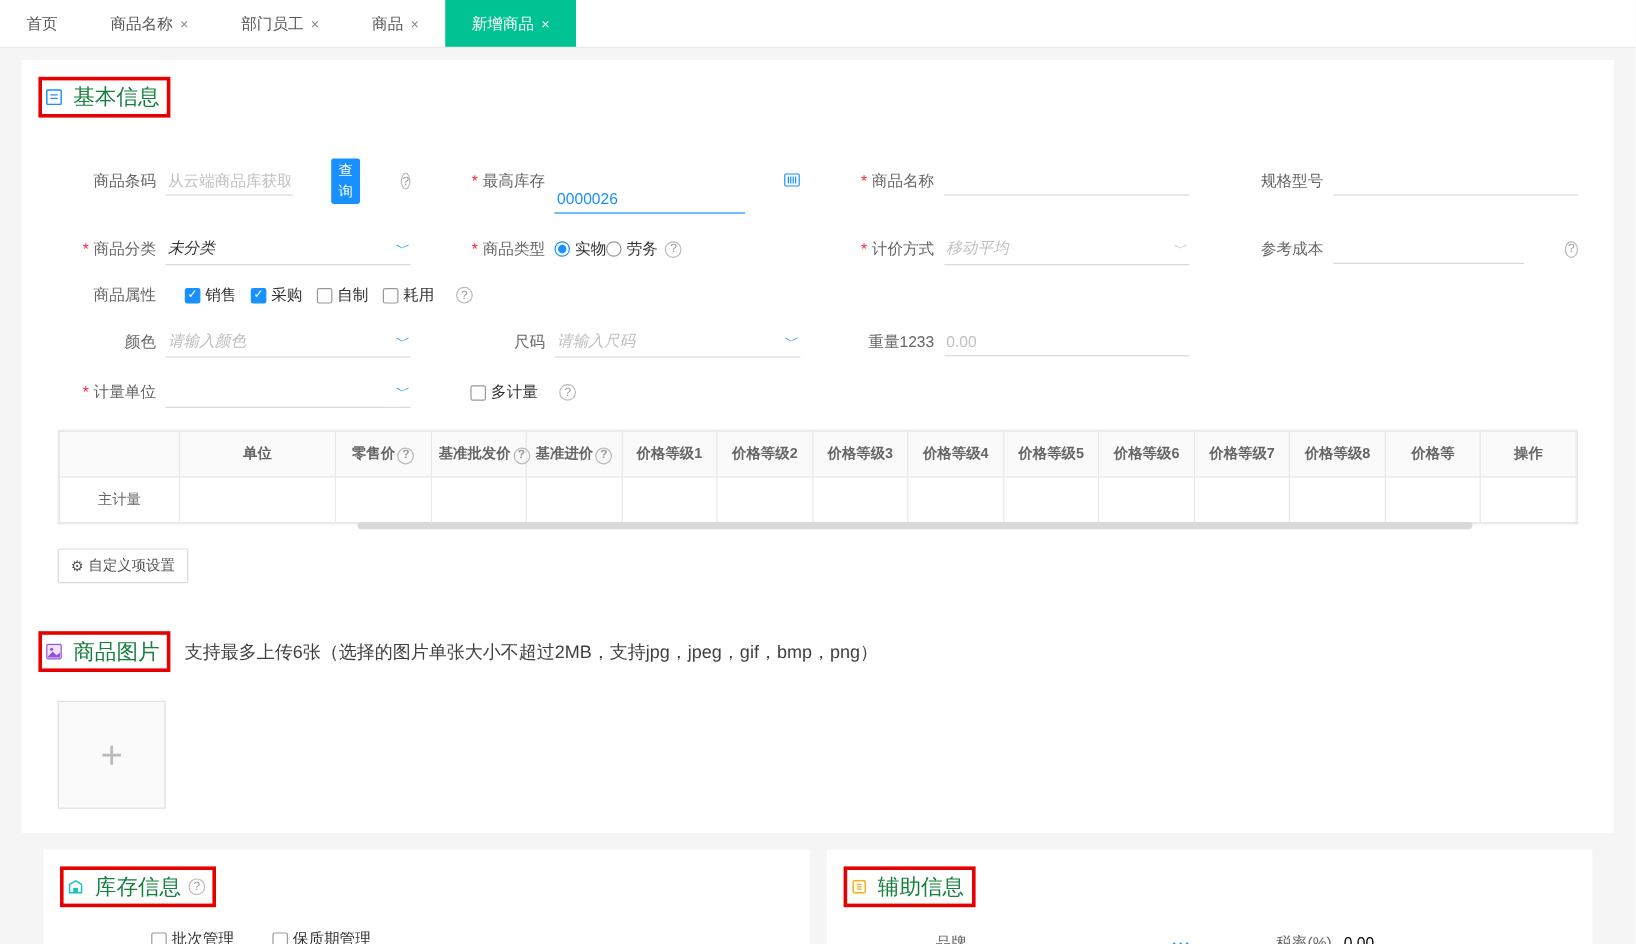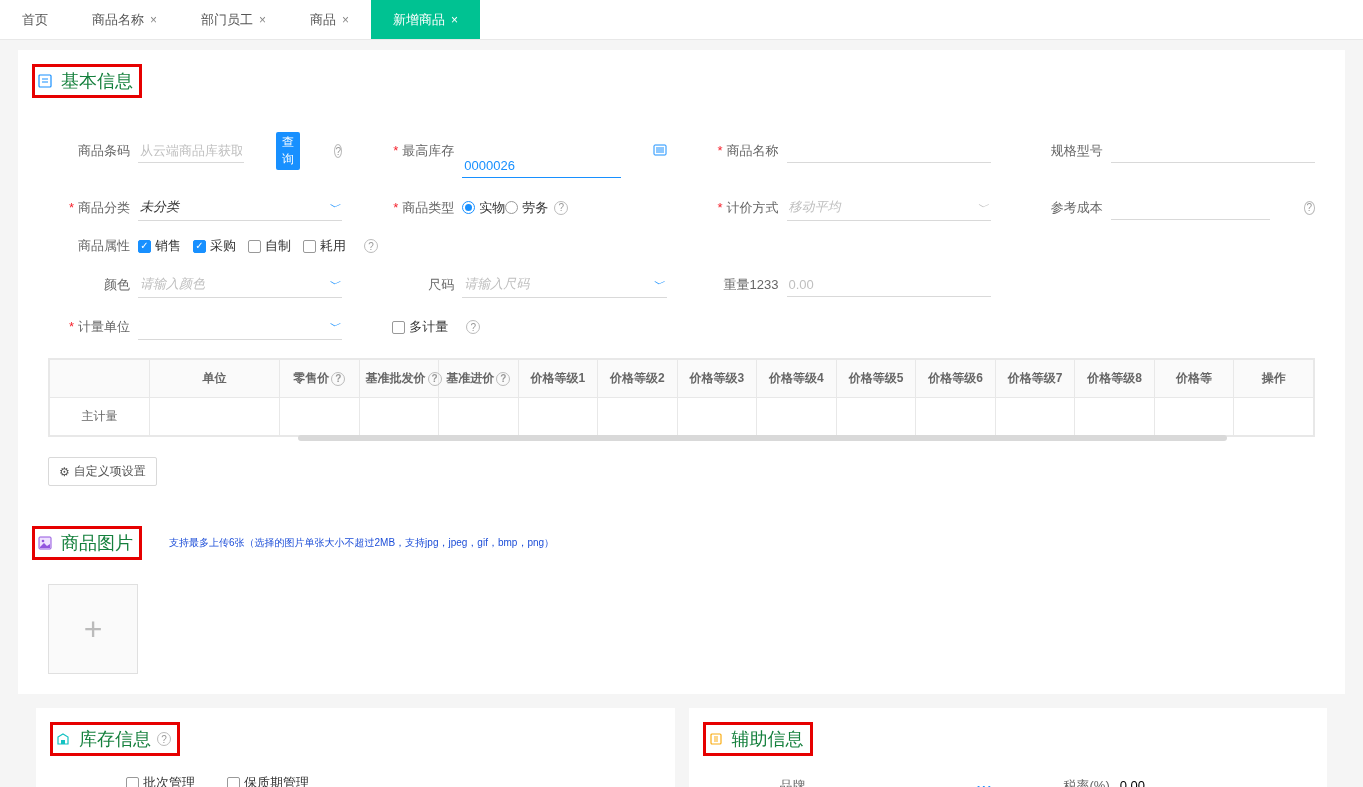--- a/index.html
+++ b/index.html
@@ -10,21 +10,21 @@
 .tab .close { margin-left: 6px; font-size: 12px; color: #888; }
 .tab.active { background: #00c292; color: #fff; }
 .tab.active .close { color: #fff; }
 
 .page { padding: 10px 18px; }
 .card { background: #fff; border: 0; margin-bottom: 14px; padding: 0 0 20px 0; }
 
 .section-header { display: flex; align-items: center; padding: 14px 14px 8px 14px; }
 .section-header .icon-box { width: 16px; height: 16px; margin-right: 8px; display:flex; align-items:center; justify-content:center; }
 .section-header .title { font-size: 18px; color: #15803d; }
-.hint { font-size: 10px; color: #1d4ed8; margin-left: 27px; }
+.hint { font-size: 15px; color: #404040; margin-left: 12px; }
 .red-box { border: 3px solid #e60000; padding: 2px 6px 2px 2px; display:inline-flex; align-items:center; }
 
 .form-grid { display: grid; grid-template-columns: repeat(4, 1fr); gap: 16px 30px; padding: 18px 30px 0 30px; }
 .form-item { display: flex; align-items: center; }
 .form-item .label { width: 90px; text-align: right; color: #666; padding-right: 8px; flex-shrink: 0; font-size: 13px; }
 .form-item .label.req::before { content: "*"; color: #f5222d; margin-right: 4px; }
 .control { flex: 1; position: relative; display: flex; align-items: center; gap: 28px; }
 .input { width: 100%; border: none; border-bottom: 1px solid #d9d9d9; padding: 4px 2px; font-size: 13px; outline: none; background: transparent; }
 .input::placeholder { color: #bfbfbf; }
 .select { width: 100%; border-bottom: 1px solid #d9d9d9; padding: 4px 2px; display:flex; justify-content:space-between; align-items:center; color:#333; cursor:pointer;font-style:italic; }
@@ -38,21 +38,21 @@
 .radio { display:flex; align-items:center; gap:4px; cursor:pointer; }
 .radio-circle { width:13px; height:13px; border:1px solid #999; border-radius:50%; display:flex; align-items:center; justify-content:center;}
 .radio.checked .radio-circle { border-color:#1890ff; }
 .radio.checked .radio-circle::after { content:""; width:7px; height:7px; background:#1890ff; border-radius:50%; }
 .chk-group { display:flex; gap:12px; align-items:center; flex-wrap:wrap; }
 .chk { display:flex; align-items:center; gap:4px; cursor:pointer; }
 .chk-box { width:13px; height:13px; border:1px solid #999; border-radius:2px; display:flex; align-items:center; justify-content:center; background:#fff;}
 .chk.checked .chk-box { background:#1890ff; border-color:#1890ff; }
 .chk.checked .chk-box::after { content:"✓"; color:#fff; font-size:10px; line-height:1;}
 
-.span4 { grid-column: span 4; }
+.span4 { grid-column: span 4; gap: 16px; }
 
 .price-table { margin: 18px 30px 0 30px; overflow-x:auto; border:1px solid #e8e8e8;}
 .ptbl { width: 100%; min-width: 1200px; border-collapse: collapse; table-layout: fixed; }
 .ptbl th, .ptbl td { border: 1px solid #e8e8e8; padding: 10px 6px; font-size: 12px; text-align:center; color:#666; background:#fafafa; }
 .ptbl td { background:#fff; }
 .ptbl th .help-icon { margin-left:2px;}
 .scroll-hint { height:6px; background:#d9d9d9; margin:0 30px; border-radius:3px; width: 70%; position: relative; left: 250px; top: -2px; }
 
 .custom-btn { margin: 14px 30px 0 30px; display:inline-flex; align-items:center; gap:4px; border:1px solid #d9d9d9; background:#fff; padding:5px 10px; font-size:12px; color:#555; cursor:pointer; border-radius:2px;}
 

